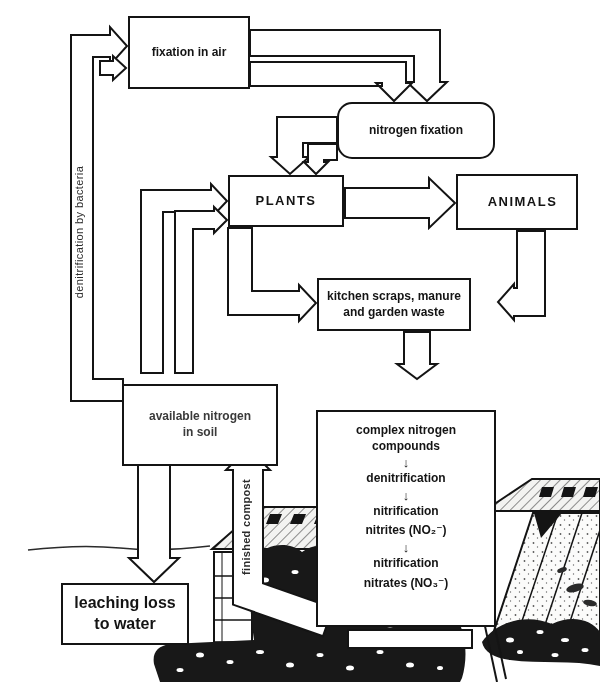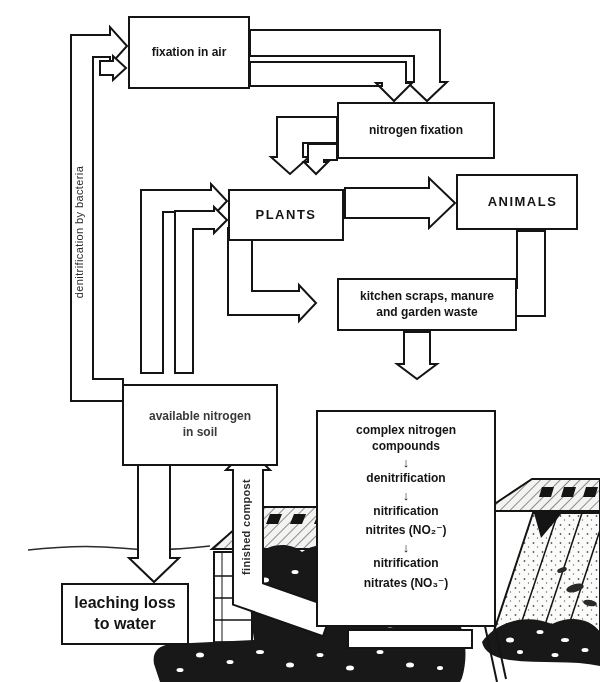--- a/index.html
+++ b/index.html
@@ -3,24 +3,24 @@
 <meta charset="utf-8">
 <style>
   html,body{margin:0;padding:0;background:#e8e8e8;}
   #stage{position:relative;width:600px;height:682px;background:#ffffff;overflow:hidden;
          font-family:"Liberation Sans","DejaVu Sans",sans-serif;}
   #scene{position:absolute;left:0;top:0;}
   .box{position:absolute;box-sizing:border-box;background:#fff;border:2px solid #141414;
        display:flex;align-items:center;justify-content:center;text-align:center;
        font-weight:bold;color:#141414;line-height:1.3;white-space:pre-line;}
   #box-air{left:128px;top:16px;width:122px;height:73px;font-size:12px;}
-  #box-fix{left:337px;top:102px;width:158px;height:57px;font-size:12px;}
-  #box-plants{left:228px;top:189px;width:116px;height:52px;font-size:13px;letter-spacing:1.5px;}
+  #box-fix{left:337px;top:102px;width:158px;height:57px;font-size:12px;border-radius:15px;}
+  #box-plants{left:228px;top:175px;width:116px;height:52px;font-size:13px;letter-spacing:1.5px;}
   #box-animals{left:456px;top:174px;width:122px;height:56px;font-size:13px;letter-spacing:1.5px;padding-left:11px;}
-  #box-kitchen{left:317px;top:278px;width:180px;height:53px;font-size:12px;margin-left:20px;}
+  #box-kitchen{left:317px;top:278px;width:154px;height:53px;font-size:12px;}
   #box-dec{left:348px;top:380px;width:141px;height:30px;font-size:13px;letter-spacing:1px;}
   #box-detail{left:316px;top:410px;width:180px;height:217px;font-size:12px;
               flex-direction:column;justify-content:flex-start;padding-top:9px;}
   #box-soil{left:122px;top:373px;width:156px;height:82px;font-size:12px;color:#3a3a3a;margin-top:11px;}
   #box-leach{left:61px;top:583px;width:128px;height:62px;font-size:16px;}
   .dline{margin:2px 0;white-space:pre-line;}
   .darrow{margin:1px 0;font-size:13px;line-height:11px;font-weight:bold;}
   .rot{position:absolute;transform:rotate(-90deg);text-align:center;color:#2b2b2b;
        pointer-events:none;background:transparent;}
   #lbl-denit{left:-19px;top:224px;width:200px;height:16px;font-size:11px;letter-spacing:.4px;}

